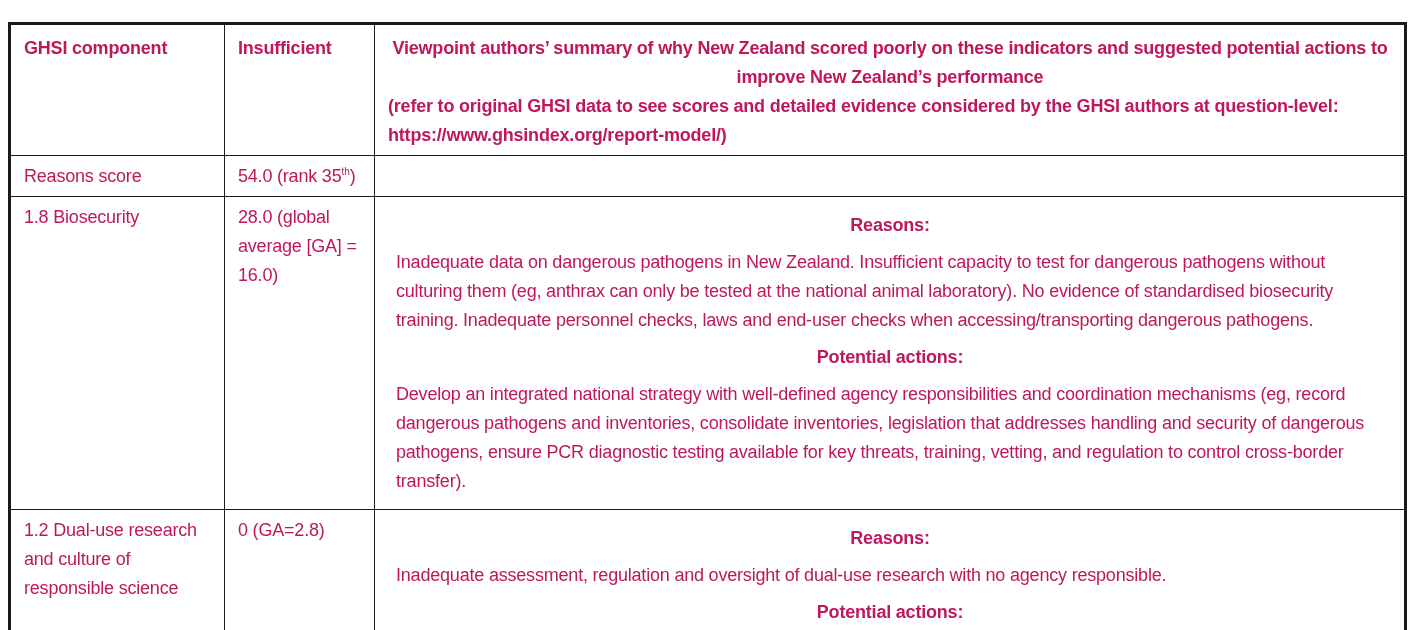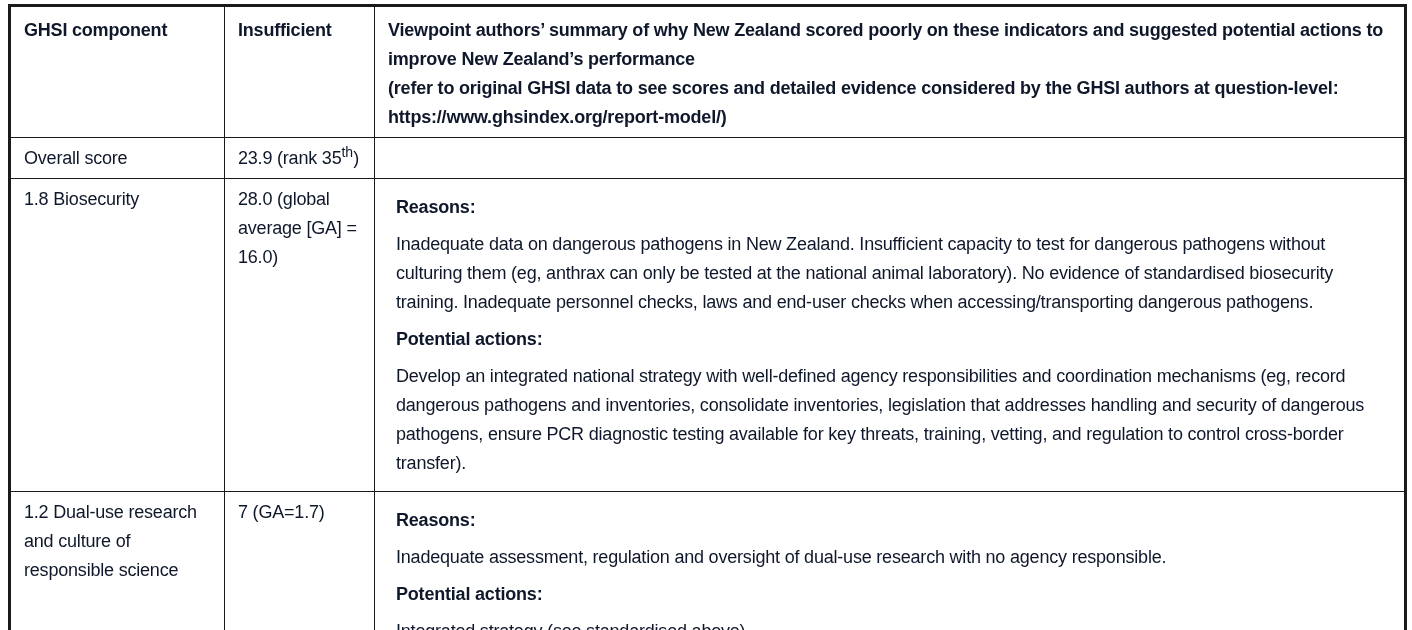--- a/index.html
+++ b/index.html
@@ -7,23 +7,23 @@
     padding: 0;
     background: #ffffff;
     width: 1412px;
     height: 630px;
     overflow: hidden;
   }
   .doc {
     box-sizing: border-box;
     width: 1412px;
     height: 630px;
-    padding: 4px 8px 8px 8px;
+    padding: 22px 8px 8px 8px;
     font-family: "Liberation Sans", sans-serif;
-    color: #0f172a;
+    color: #be185d;
   }
   table.ghsi {
     border-collapse: collapse;
     table-layout: fixed;
     width: 1396px;
     border: 3px solid #1a1a1a;
   }
   table.ghsi th,
   table.ghsi td {
     border: 1.5px solid #1a1a1a;
@@ -39,25 +39,25 @@
   table.ghsi thead th {
     font-weight: 700;
     padding-top: 9px;
   }
   tr.row-header   { height: 121px; }
   tr.row-overall  { height: 35px;  }
   tr.row-prevent  { height: 37px;  }
   tr.row-biosec   { height: 262px; }
   tr.row-dualuse  { height: 118px; }
   tr.row-detect   { height: 39px;  }
-  .bold { font-weight: 700; }
+  .bold { font-weight: 700; text-align: center; }
   .block { display: block; }
   p.para { margin: 8px; }
   sup.ord {
-    font-size: 14px;
+    font-size: 10px;
     line-height: 0;
     vertical-align: super;
     letter-spacing: 0;
   }
 </style>
 </head>
 <body>
 
 <div class="doc">
   <table class="ghsi">
@@ -71,37 +71,37 @@
         <th>GHSI component</th>
         <th>Insufficient</th>
         <th>
           <span class="block bold">Viewpoint authors’ summary of why New Zealand scored poorly on these indicators and suggested potential actions to improve New Zealand’s performance</span>
           <span class="block" style="font-weight:700">(refer to original GHSI data to see scores and detailed evidence considered by the GHSI authors at question-level: https://www.ghsindex.org/report-model/)</span>
         </th>
       </tr>
     </thead>
     <tbody>
       <tr class="row-overall">
-        <td class="bold">Overall score</td>
-        <td class="bold"><span>23.9 (rank 35</span><sup class="ord">th</sup><span>)</span></td>
+        <td class="bold">Reasons score</td>
+        <td class="bold"><span>54.0 (rank 35</span><sup class="ord">th</sup><span>)</span></td>
         <td></td>
       </tr>
       <tr class="row-biosec">
         <td>1.8 Biosecurity</td>
         <td><span>28.0 (global average [GA] = 16.0)</span><sup class="ord"></sup><span></span></td>
         <td>
           <p class="para bold">Reasons:</p>
           <p class="para">Inadequate data on dangerous pathogens in New Zealand. Insufficient capacity to test for dangerous pathogens without culturing them (eg, anthrax can only be tested at the national animal laboratory). No evidence of standardised biosecurity training. Inadequate personnel checks, laws and end-user checks when accessing/transporting dangerous pathogens.</p>
           <p class="para bold">Potential actions:</p>
           <p class="para">Develop an integrated national strategy with well-defined agency responsibilities and coordination mechanisms (eg, record dangerous pathogens and inventories, consolidate inventories, legislation that addresses handling and security of dangerous pathogens, ensure PCR diagnostic testing available for key threats, training, vetting, and regulation to control cross-border transfer).</p>
         </td>
       </tr>
       <tr class="row-dualuse">
         <td>1.2 Dual-use research and culture of responsible science</td>
-        <td><span>7 (GA=1.7)</span><sup class="ord"></sup><span></span></td>
+        <td><span>0 (GA=2.8)</span><sup class="ord"></sup><span></span></td>
         <td>
           <p class="para bold">Reasons:</p>
           <p class="para">Inadequate assessment, regulation and oversight of dual-use research with no agency responsible.</p>
           <p class="para bold">Potential actions:</p>
           <p class="para">Integrated strategy (see standardised above).</p>
         </td>
       </tr>
       <tr class="row-detect">
         <td>Detection and reporting</td>
         <td></td>

